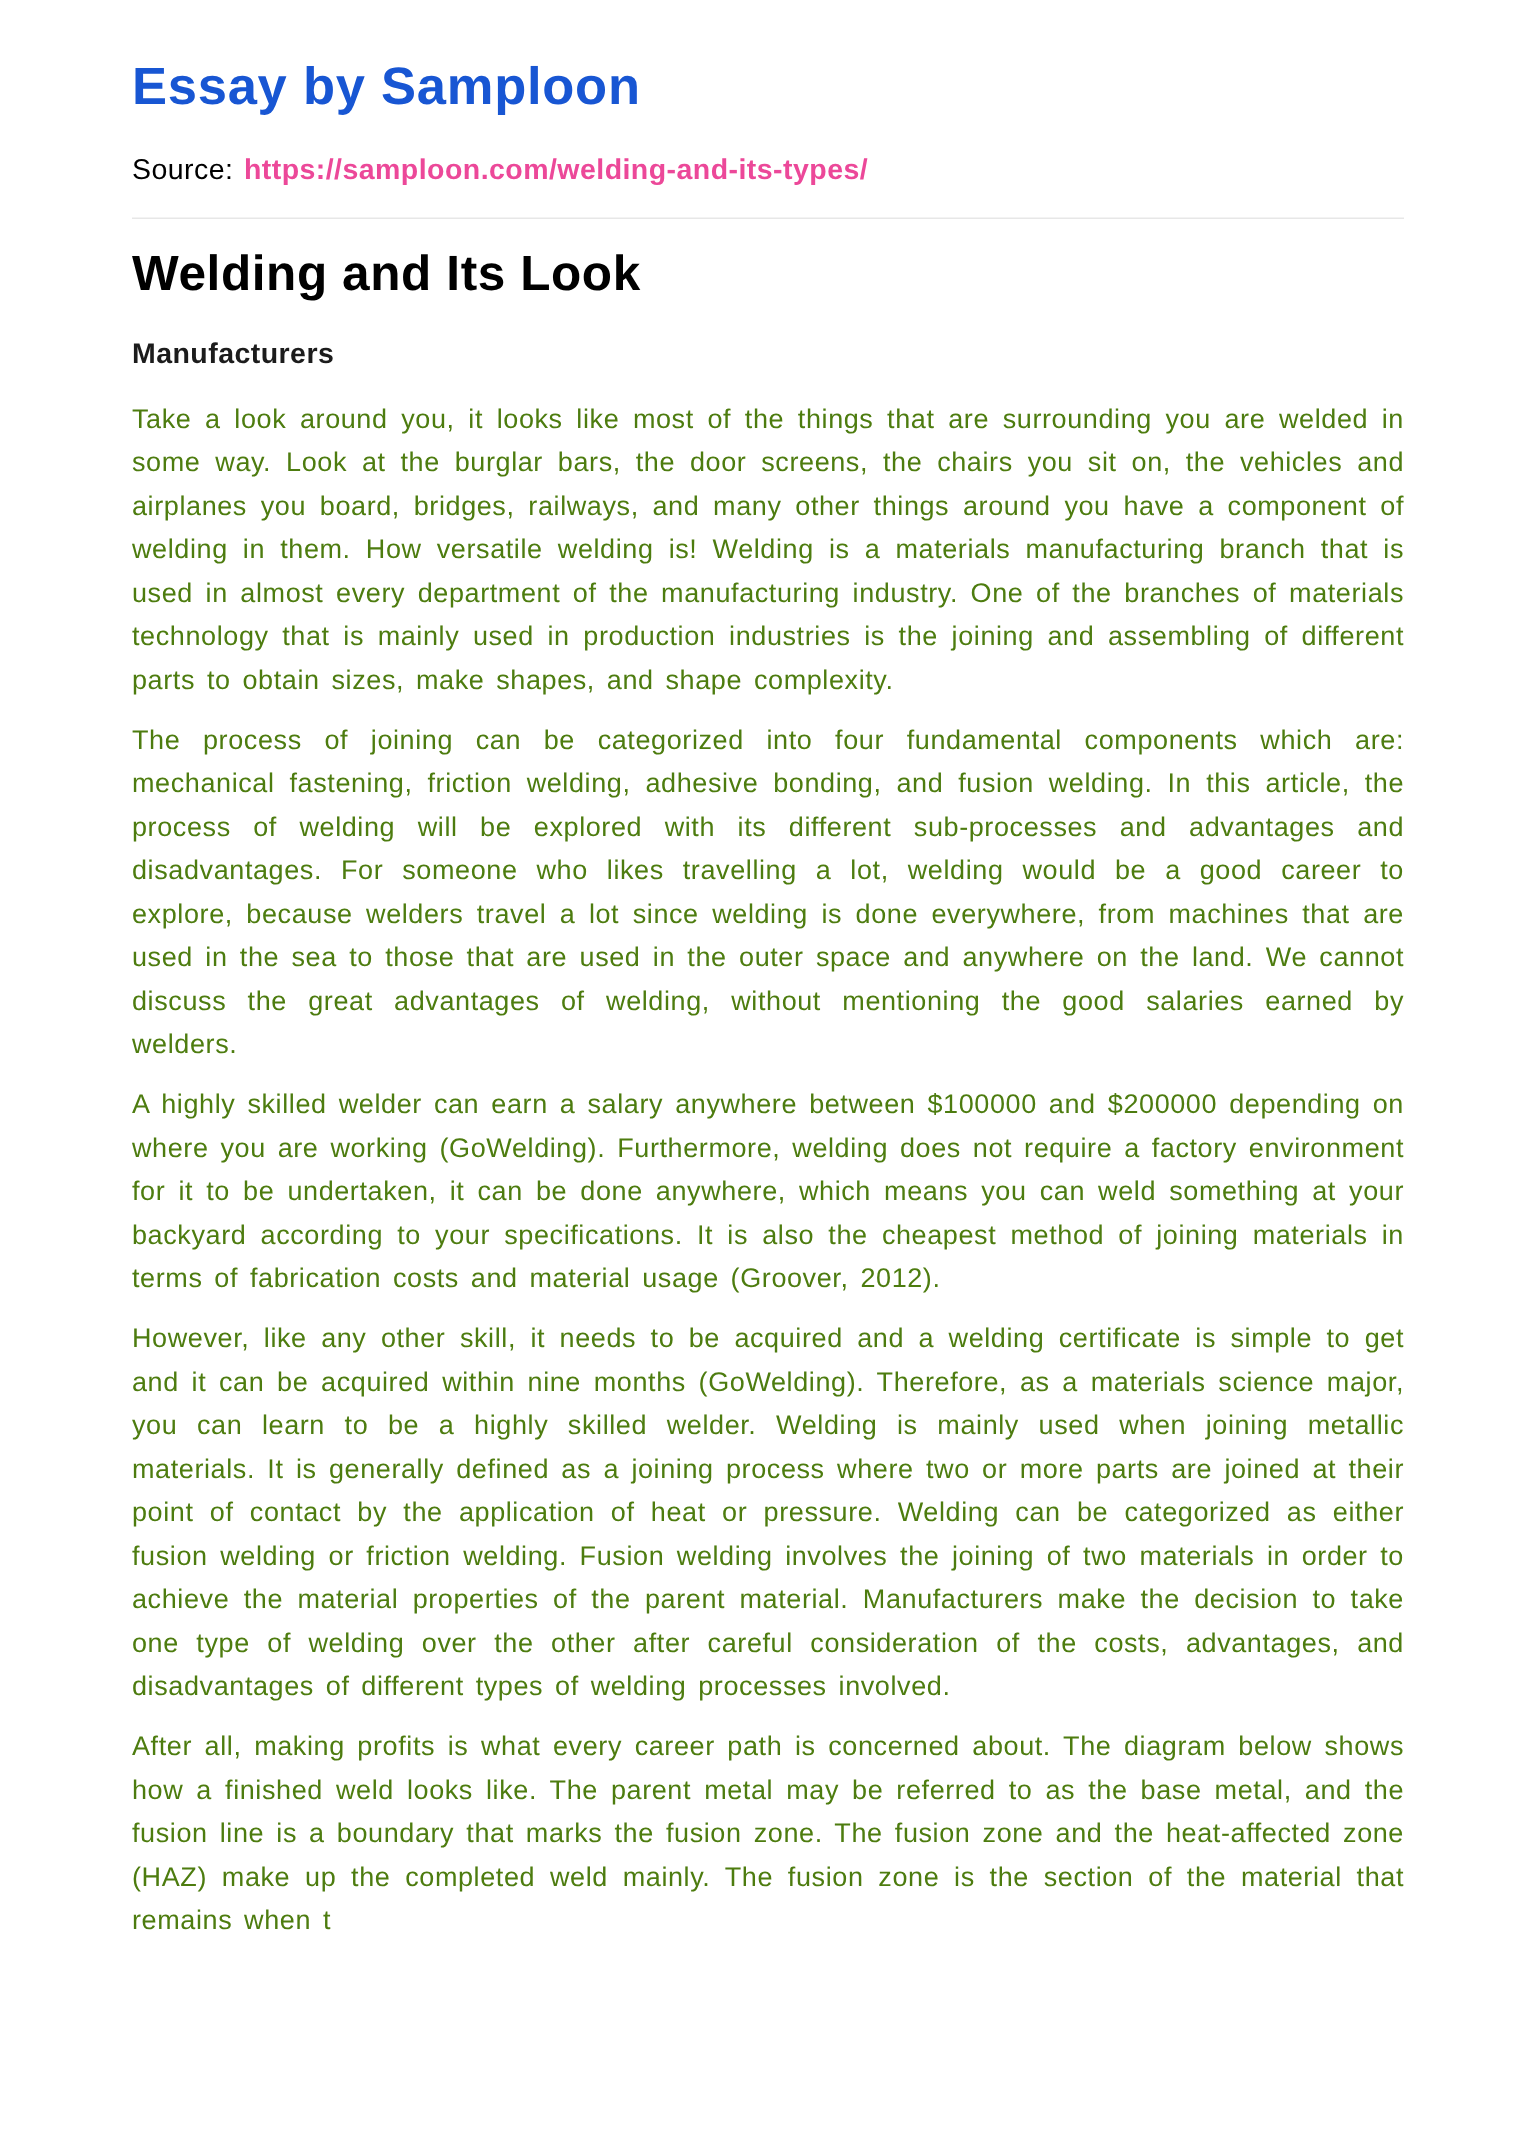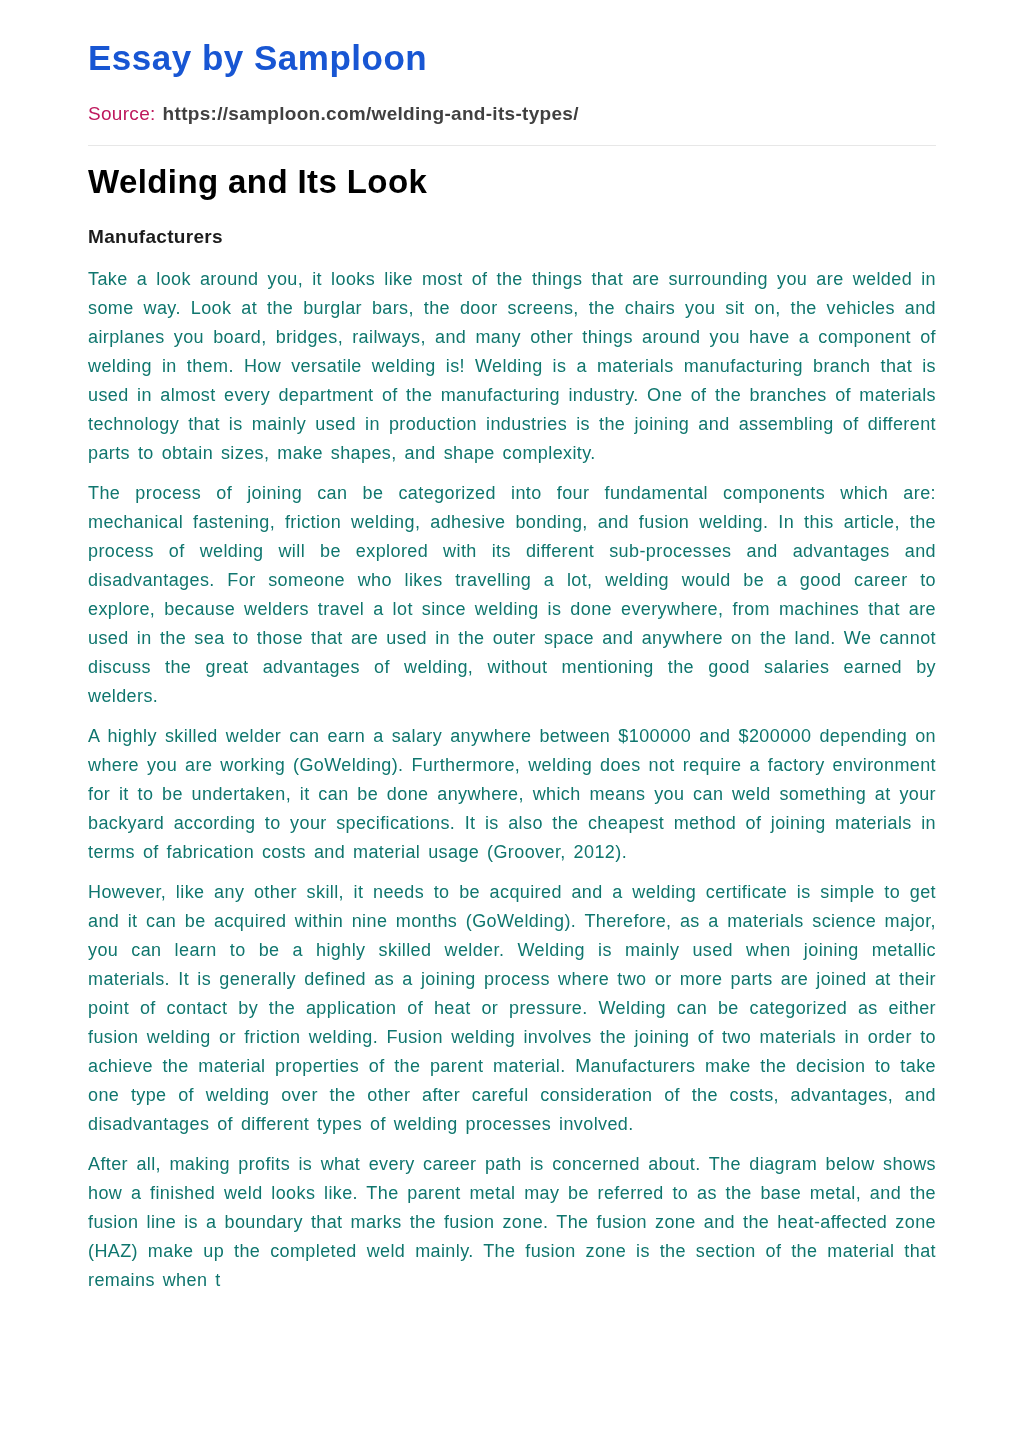--- a/index.html
+++ b/index.html
@@ -28,25 +28,25 @@
     letter-spacing: 0.5px;
     color: #1856d3;
   }
   .source-row {
     margin-top: 24px;
     font-size: 19px;
     line-height: 24px;
     letter-spacing: 0.3px;
   }
   .source-label {
-    color: #be185d;
+    color: #000000;
     margin-right: 7px;
   }
   .source-link {
-    color: #404040;
+    color: #ec4899;
     font-weight: bold;
     text-decoration: none;
     margin-top: 44px;
   }
   .divider {
     border: none;
     border-top: 1px solid #e7e7e7;
     margin: 19px 0 0 0;
   }
   .article-title {
@@ -65,21 +65,21 @@
     letter-spacing: 0.3px;
     color: #1c1c1c;
   }
   .essay-body p {
     margin: 11px 0 0 0;
     font-size: 18px;
     line-height: 29px;
     letter-spacing: 0.4px;
     word-spacing: 2.5px;
     text-align: justify;
-    color: #0f766e;
+    color: #4d7c0f;
   }
 </style>
 </head>
 <body>
 
 <div class="page">
 
   <h1 class="brand-heading">Essay by Samploon</h1>
 
   <div class="source-row">

